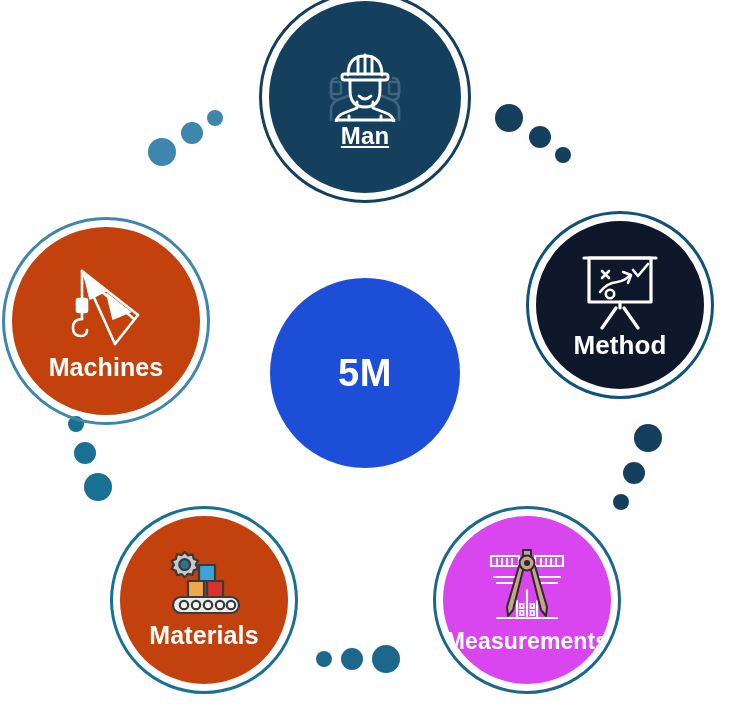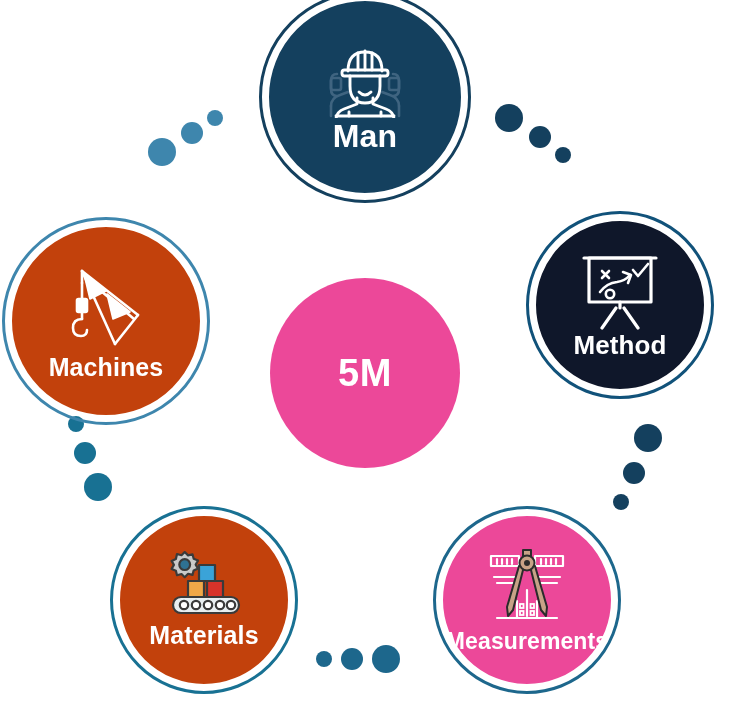--- a/index.html
+++ b/index.html
@@ -119,21 +119,21 @@
           <rect x="25" y="30" width="46" height="6" rx="2.5"></rect>
           <path d="M33 36 v10 q0 17 15 17 q15 0 15 -17 v-10"></path>
           <path d="M42 52 q6 6 12 0"></path>
           <path d="M40 58 v6 l-13 5 q-8 3 -8 11 v0"></path>
           <path d="M56 58 v6 l13 5 q8 3 8 11 v0"></path>
           <path d="M19 76 h58"></path>
           <path d="M32 72 v4 M64 72 v4"></path>
         </g>
       </svg>
     </span>
-    <span class="node-label" style="font-size: 32px;">Man</span>
+    <span class="node-label" style="font-size: 24px; text-decoration: underline;">Man</span>
   </div>
 
   <div class="node ringed" id="node-method" style="left: 532px; top: 217px; width: 176px; height: 176px; background: #0f172a; color: rgb(17, 82, 122);">
     <span class="node-icon">
       <svg width="88" height="80" viewBox="0 0 88 80">
         <g fill="none" stroke="#ffffff" stroke-width="3.2" stroke-linecap="round" stroke-linejoin="round">
           <path d="M8 8 h72"></path>
           <rect x="13" y="8" width="62" height="44"></rect>
           <path d="M44 52 v6"></path>
           <path d="M40 58 L26 78 M48 58 L62 78"></path>
@@ -143,21 +143,21 @@
           <circle cx="34" cy="44" r="4.2"></circle>
           <path d="M24 42 q7 -9 17 -10 q8 -1 13 -7"></path>
           <path d="M47 22 l8 3 l-3 8"></path>
           <path d="M57 20 l5 6 l10 -12"></path>
         </g>
       </svg>
     </span>
     <span class="node-label" style="font-size: 26px;">Method</span>
   </div>
 
-  <div class="node ringed" id="node-measurements" style="left: 439px; top: 512px; width: 176px; height: 176px; background: #ec4899; color: rgb(29, 103, 140);">
+  <div class="node ringed" id="node-measurements" style="left: 439px; top: 512px; width: 176px; height: 176px; background: #d946ef; color: rgb(29, 103, 140);">
     <span class="node-icon">
       <svg width="88" height="82" viewBox="0 0 88 82">
         <g fill="none" stroke="#ffffff" stroke-width="2.2" stroke-linecap="round" stroke-linejoin="round">
           <rect x="8" y="10" width="28" height="10"></rect>
           <path d="M14 13 v5 M19 13 v5 M24 13 v5 M29 13 v5"></path>
           <rect x="52" y="10" width="28" height="10"></rect>
           <path d="M58 13 v5 M63 13 v5 M68 13 v5 M73 13 v5"></path>
           <path d="M11 31 h23 M14 37 h20"></path>
           <path d="M54 31 h23 M54 37 h20"></path>
           <path d="M44 44 v26"></path>
@@ -225,17 +225,17 @@
           <path d="M22 22 v16"></path>
           <rect x="17" y="38" width="10" height="13" rx="1.5" fill="#ffffff"></rect>
           <path d="M22 51 v7"></path>
           <path d="M22 58 q-9 0 -9 9 q0 8 8 8 q6 0 6 -6"></path>
         </g>
       </svg>
     </span>
     <span class="node-label" style="font-size: 25px;">Machines</span>
   </div>
 
-  <div class="center-node" id="node-center" style="left: 270px; top: 278px; width: 190px; height: 190px; background: #ec4899;">
+  <div class="center-node" id="node-center" style="left: 270px; top: 278px; width: 190px; height: 190px; background: #1d4ed8;">
     <span class="center-label">5M</span>
   </div>
 
 </div>
 
 </body></html>

